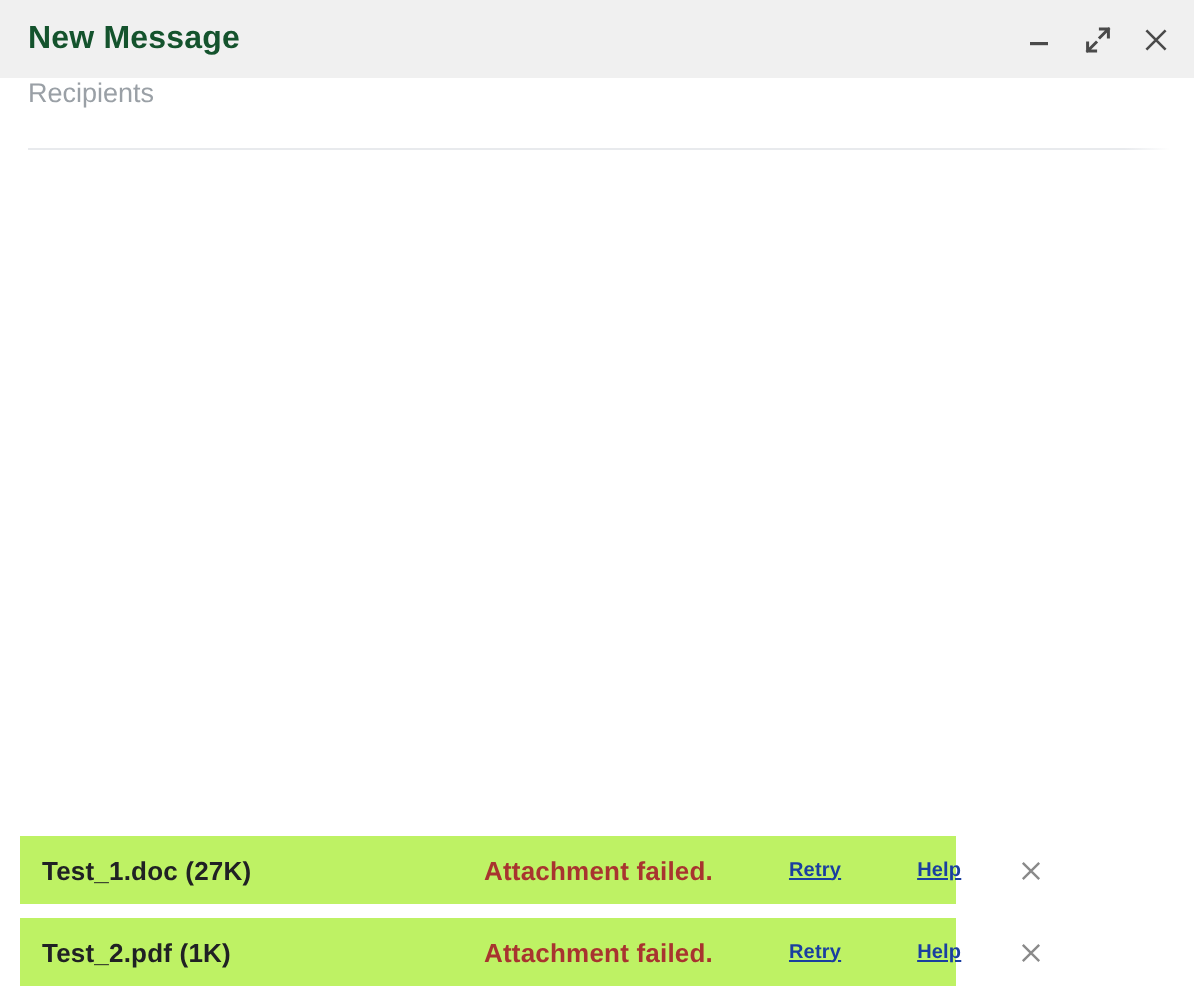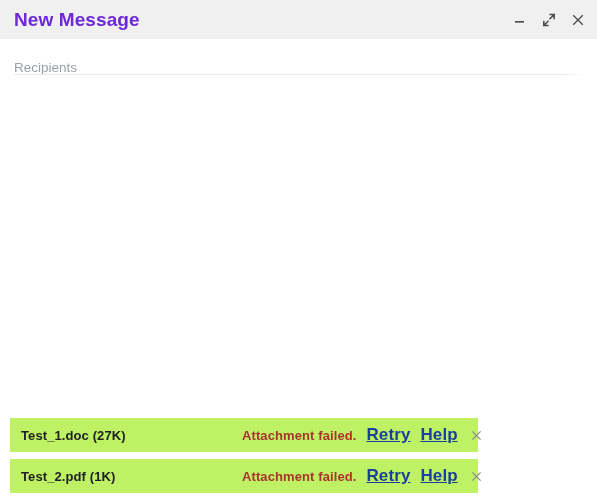--- a/index.html
+++ b/index.html
@@ -30,23 +30,23 @@
     height: 39px;
     min-height: 39px;
     background: #f0f0f0;
     display: flex;
     align-items: center;
     padding: 0 8px 0 14px;
     box-sizing: border-box;
     position: relative;
   }
   .compose-title {
-    font-size: 19px;
-    font-weight: bold;
-    color: #6d28d9;
+    font-size: 16px;
+    font-weight: bold;
+    color: #14532d;
     letter-spacing: 0.1px;
     line-height: 1;
   }
   .window-controls {
     position: absolute;
     right: 10px;
     top: 0;
     height: 39px;
     display: flex;
     align-items: center;
@@ -62,21 +62,21 @@
     color: #4a4a4a;
   }
   .win-btn svg { display: block; }
 
   
   .field-row {
     position: relative;
     height: 36px;
     min-height: 36px;
     display: flex;
-    align-items: flex-end;
+    align-items: flex-start;
     padding: 0 0 0 14px;
     background: #ffffff;
   }
   .field-row::after {
     content: "";
     position: absolute;
     left: 14px;
     right: 12px;
     bottom: 0;
     height: 1px;
@@ -141,36 +141,36 @@
     font-weight: bold;
     color: #202124;
     white-space: nowrap;
     letter-spacing: 0.1px;
   }
   .attachment-status-group {
     position: absolute;
     left: 232px;
     display: flex;
     align-items: center;
-    gap: 0;
+    gap: 16px;
     white-space: nowrap;
   }
   .attachment-error {
     font-size: 13px;
     font-weight: bold;
     color: #a8342f;
     letter-spacing: 0.1px;
   }
   .attachment-link {
-    font-size: 17px;
+    font-size: 10px;
     font-weight: bold;
     color: #1a3fa0;
     text-decoration: underline;
     cursor: pointer;
-    margin-left: 10px;
+    margin-left: 22px;
     letter-spacing: 0.1px;
   }
   .attachment-remove {
     margin-left: 12px;
     color: #8a8a8a;
     font-size: 13px;
     line-height: 1;
     cursor: pointer;
     display: inline-flex;
     align-items: center;

